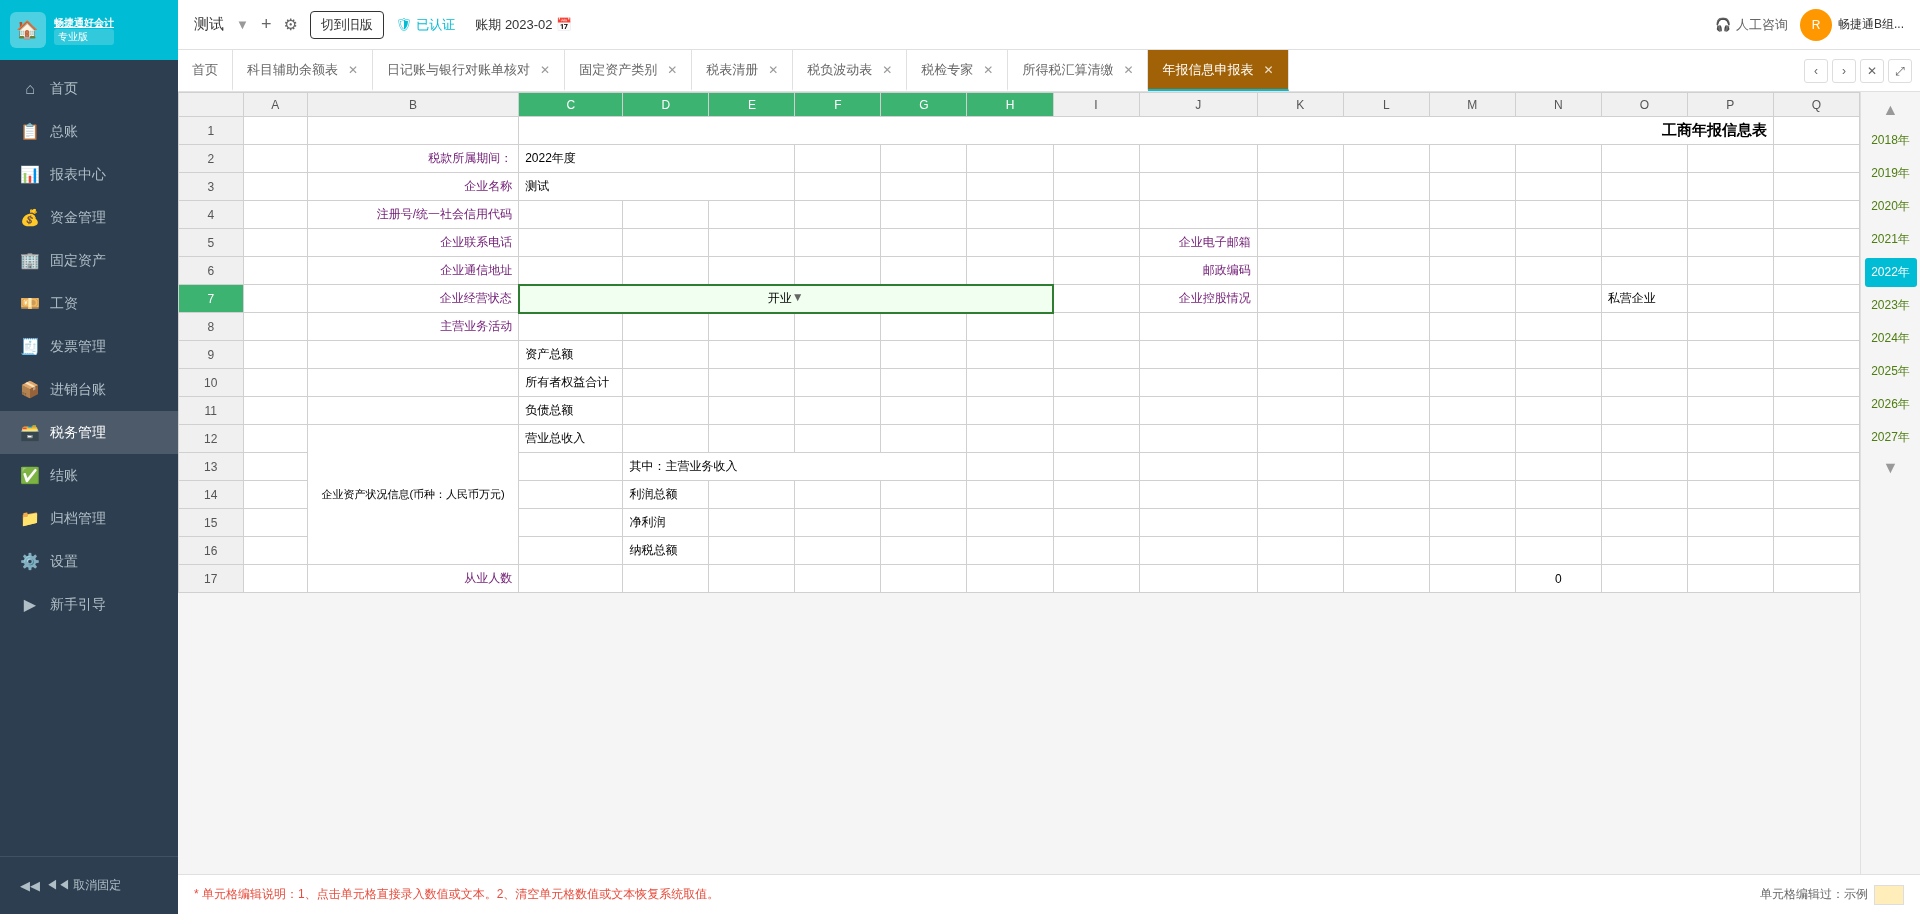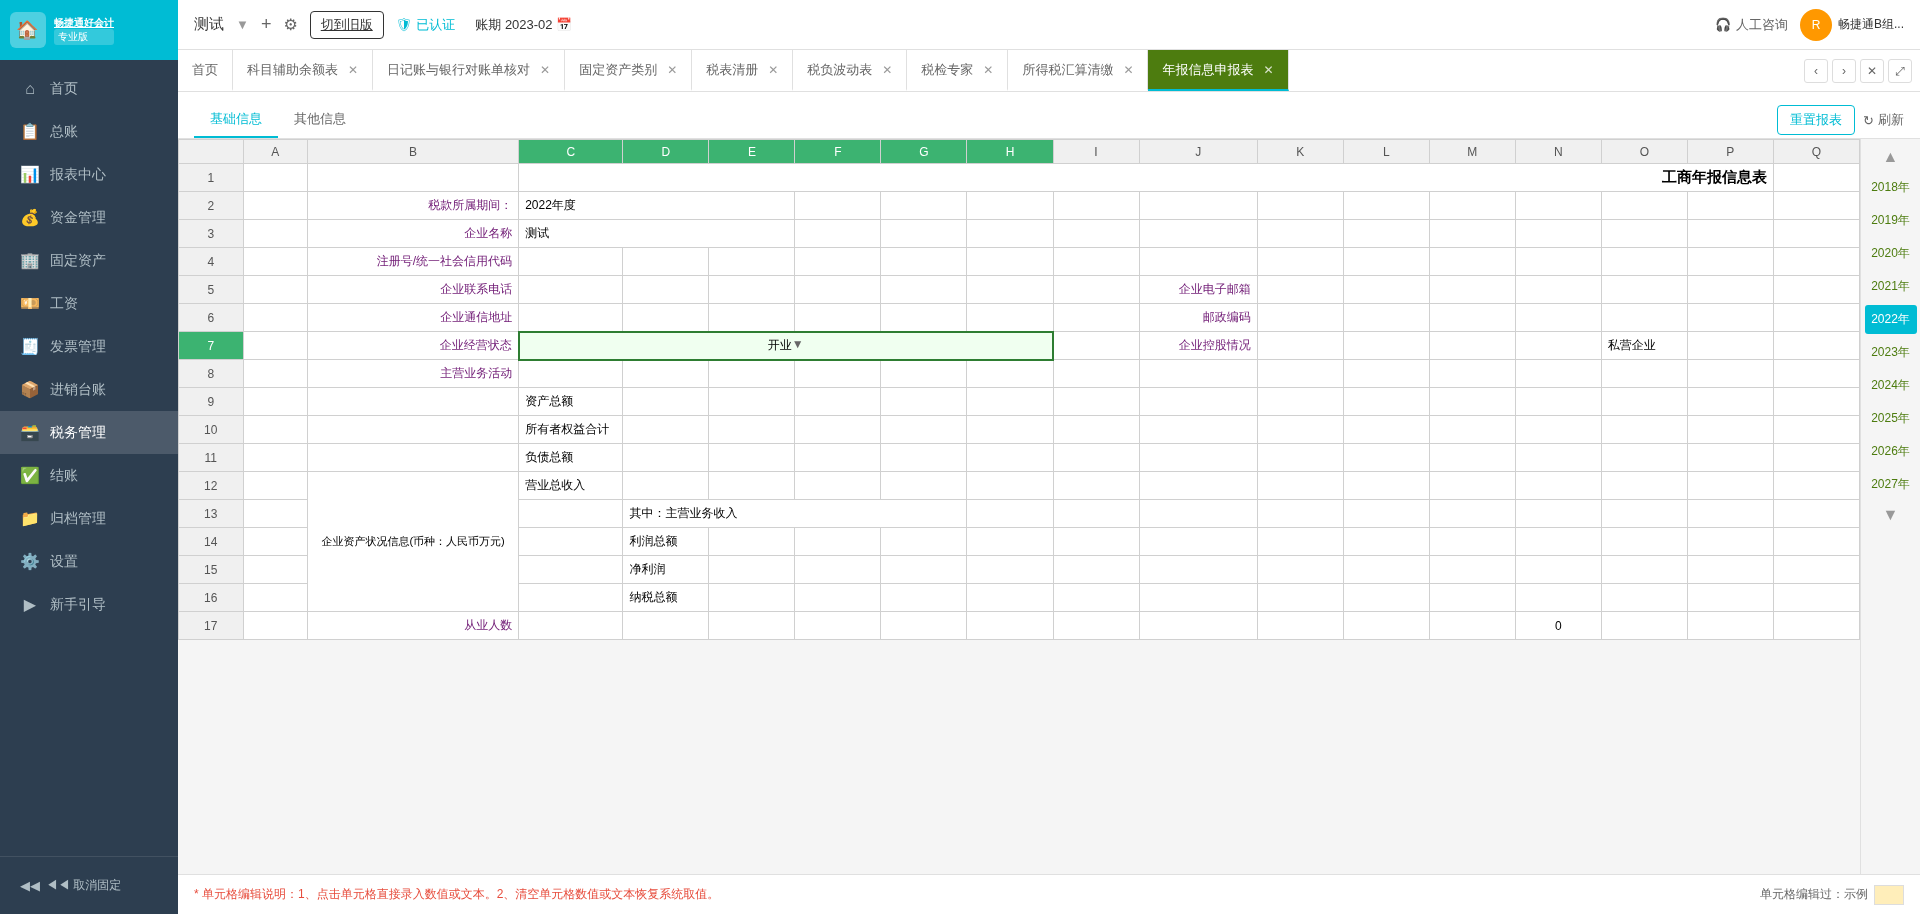--- a/index.html
+++ b/index.html
@@ -22,33 +22,33 @@
 
     
     .main { flex: 1; display: flex; flex-direction: column; overflow: hidden; }
 
     
     .topbar { height: 50px; background: #fff; border-bottom: 1px solid #e0e0e0; display: flex; align-items: center; padding: 0 16px; gap: 12px; flex-shrink: 0; }
     .topbar-title { font-size: 15px; color: #333; }
     .topbar-dropdown { color: #999; cursor: pointer; }
     .topbar-add { color: #666; cursor: pointer; font-size: 18px; }
     .topbar-settings { color: #666; cursor: pointer; font-size: 16px; }
-    .topbar-switch-btn { border: 1px solid #333; border-radius: 4px; padding: 4px 10px; font-size: 13px; cursor: pointer; color: #333; background: #fff; text-decoration: underline; }
+    .topbar-switch-btn { border: 1px solid #333; border-radius: 4px; padding: 4px 10px; font-size: 13px; cursor: pointer; color: #333; background: #fff; }
     .topbar-certified { display: flex; align-items: center; gap: 4px; color: #00bcd4; font-size: 13px; }
     .topbar-period { font-size: 13px; color: #333; margin-left: 8px; }
     .topbar-spacer { flex: 1; }
     .topbar-consult { display: flex; align-items: center; gap: 4px; color: #666; cursor: pointer; font-size: 13px; }
     .topbar-user { display: flex; align-items: center; gap: 6px; cursor: pointer; }
     .user-avatar { width: 32px; height: 32px; border-radius: 50%; background: #ff9800; display: flex; align-items: center; justify-content: center; color: #fff; font-size: 12px; }
     .user-name { font-size: 12px; color: #333; }
 
     
     .tabbar { height: 42px; background: #fff; border-bottom: 1px solid #e0e0e0; display: flex; align-items: stretch; flex-shrink: 0; overflow: hidden; }
     .tab-item { display: flex; align-items: center; gap: 6px; padding: 0 14px; font-size: 13px; color: #666; cursor: pointer; border-right: 1px solid #e0e0e0; white-space: nowrap; border-bottom: 2px solid transparent; }
-    .tab-item.active { color: #fff; background: #4d7c0f; border-bottom-color: #00bcd4; align-items: center; }
+    .tab-item.active { color: #fff; background: #a16207; border-bottom-color: #00bcd4; align-items: center; }
     .tab-item .tab-close { color: #999; font-size: 12px; margin-left: 4px; }
     .tab-item.active .tab-close { color: rgba(255,255,255,0.8); }
     .tab-home { padding: 0 14px; display: flex; align-items: center; color: #666; font-size: 13px; cursor: pointer; }
     .tabbar-actions { display: flex; align-items: center; padding: 0 8px; gap: 4px; margin-left: auto; }
     .tabbar-btn { width: 24px; height: 24px; display: flex; align-items: center; justify-content: center; cursor: pointer; color: #666; border: 1px solid #ddd; border-radius: 3px; font-size: 12px; }
     .page-main { flex: 1; display: flex; flex-direction: column; overflow: hidden; background: #f5f5f5; }
 
     
     .inner-tabs { display: flex; align-items: center; padding: 10px 16px 0; background: #fff; border-bottom: 1px solid #e0e0e0; gap: 0; }
     .inner-tab { padding: 8px 16px; font-size: 13px; color: #666; cursor: pointer; border-bottom: 2px solid transparent; }
@@ -231,35 +231,20 @@
     <div class="tabbar-actions">
       <div class="tabbar-btn">‹</div>
       <div class="tabbar-btn">›</div>
       <div class="tabbar-btn">✕</div>
       <div class="tabbar-btn">⤢</div>
     </div>
   </div>
 
   <div class="page-main">
 
-    <div class="inner-tabs">
-      <div class="inner-tab active">
-        <span>基础信息</span>
-      </div>
-      <div class="inner-tab">
-        <span>其他信息</span>
-      </div>
-      <div class="inner-tab-actions">
-        <button class="btn-reset">重置报表</button>
-        <button class="btn-refresh">
-          <span>↻</span>
-          <span>刷新</span>
-        </button>
-      </div>
-    </div>
 
     <div class="spreadsheet-wrapper">
       <div class="spreadsheet-container">
         <table class="sheet">
           <colgroup>
             <col style="width:32px">
             <col style="width:28px">
             <col style="width:120px">
             <col style="width:80px">
             <col style="width:80px">

